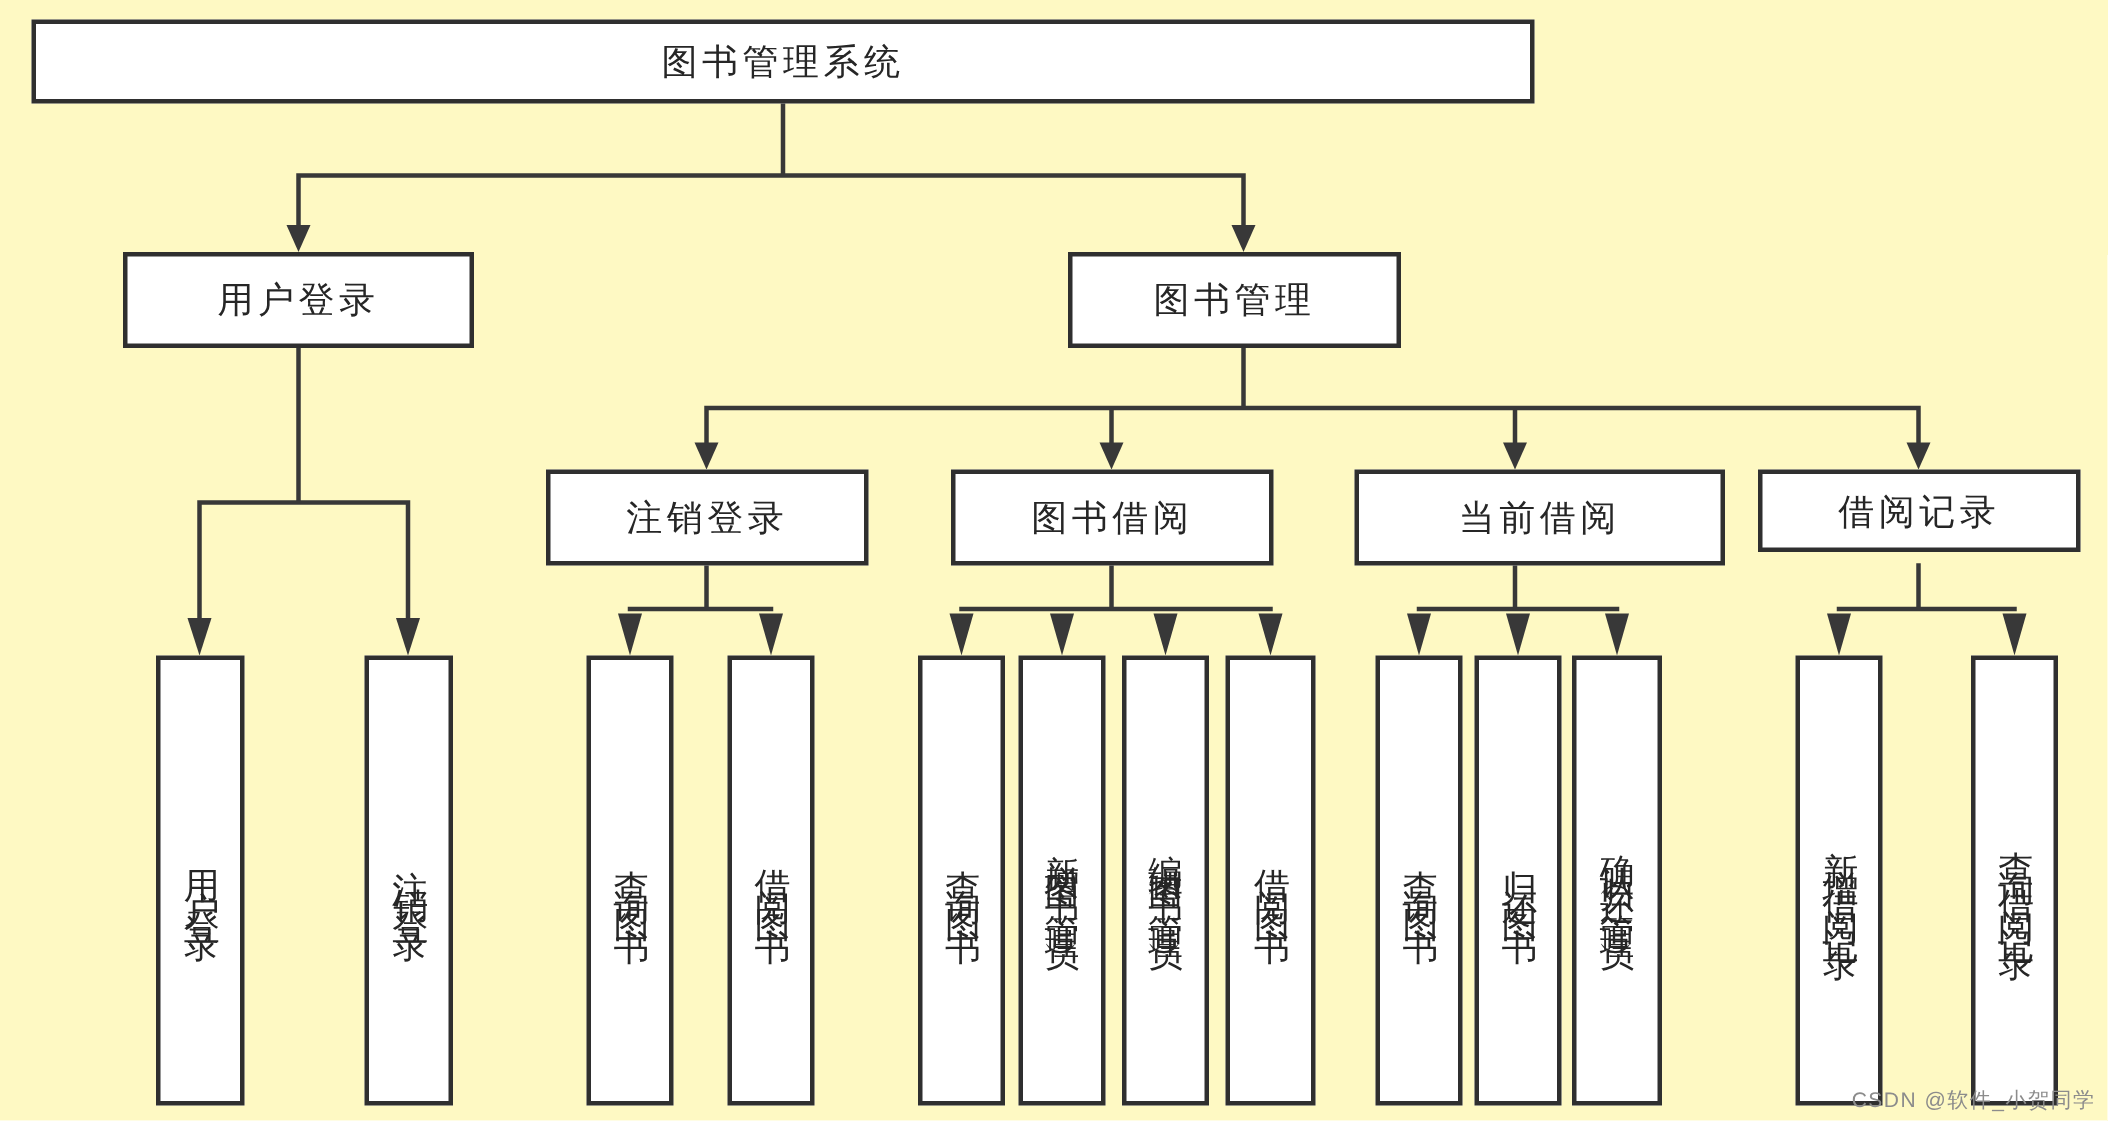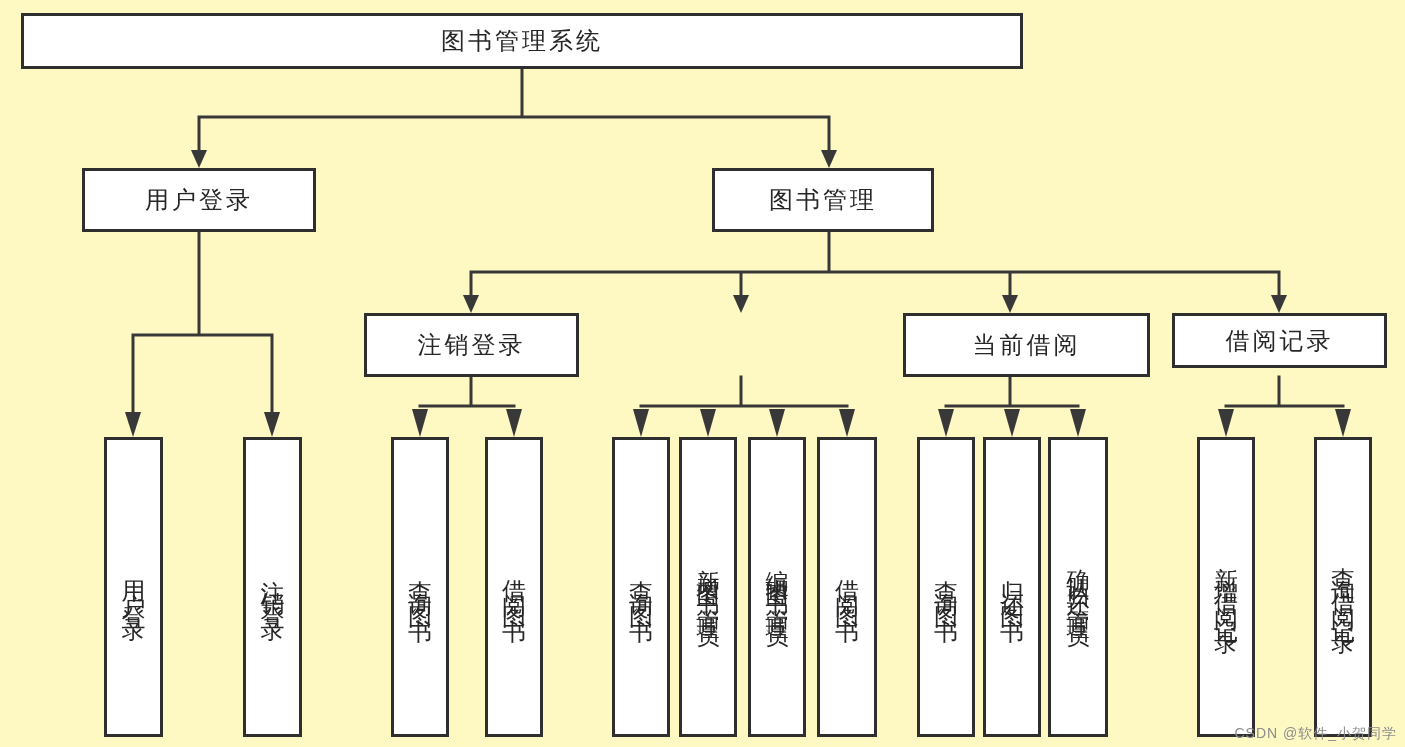--- a/index.html
+++ b/index.html
@@ -114,20 +114,23 @@
   <div class="box h" style="left:82px; top:168px; width:234px; height:64px">
     <span>用户登录</span>
   </div>
   <div class="box h" style="left:712px; top:168px; width:222px; height:64px">
     <span>图书管理</span>
   </div>
 
   <div class="box h" style="left:364px; top:313px; width:215px; height:64px">
     <span>注销登录</span>
   </div>
+  <div class="box h" style="left:634px; top:313px; width:215px; height:64px">
+    <span>图书借阅</span>
+  </div>
   <div class="box h" style="left:903px; top:313px; width:247px; height:64px">
     <span>当前借阅</span>
   </div>
   <div class="box h" style="left:1172px; top:313px; width:215px; height:55px">
     <span>借阅记录</span>
   </div>
 
   <div class="box v" style="left:104px; top:437px; width:59px; height:300px">
     <span>用户登录</span>
   </div>

